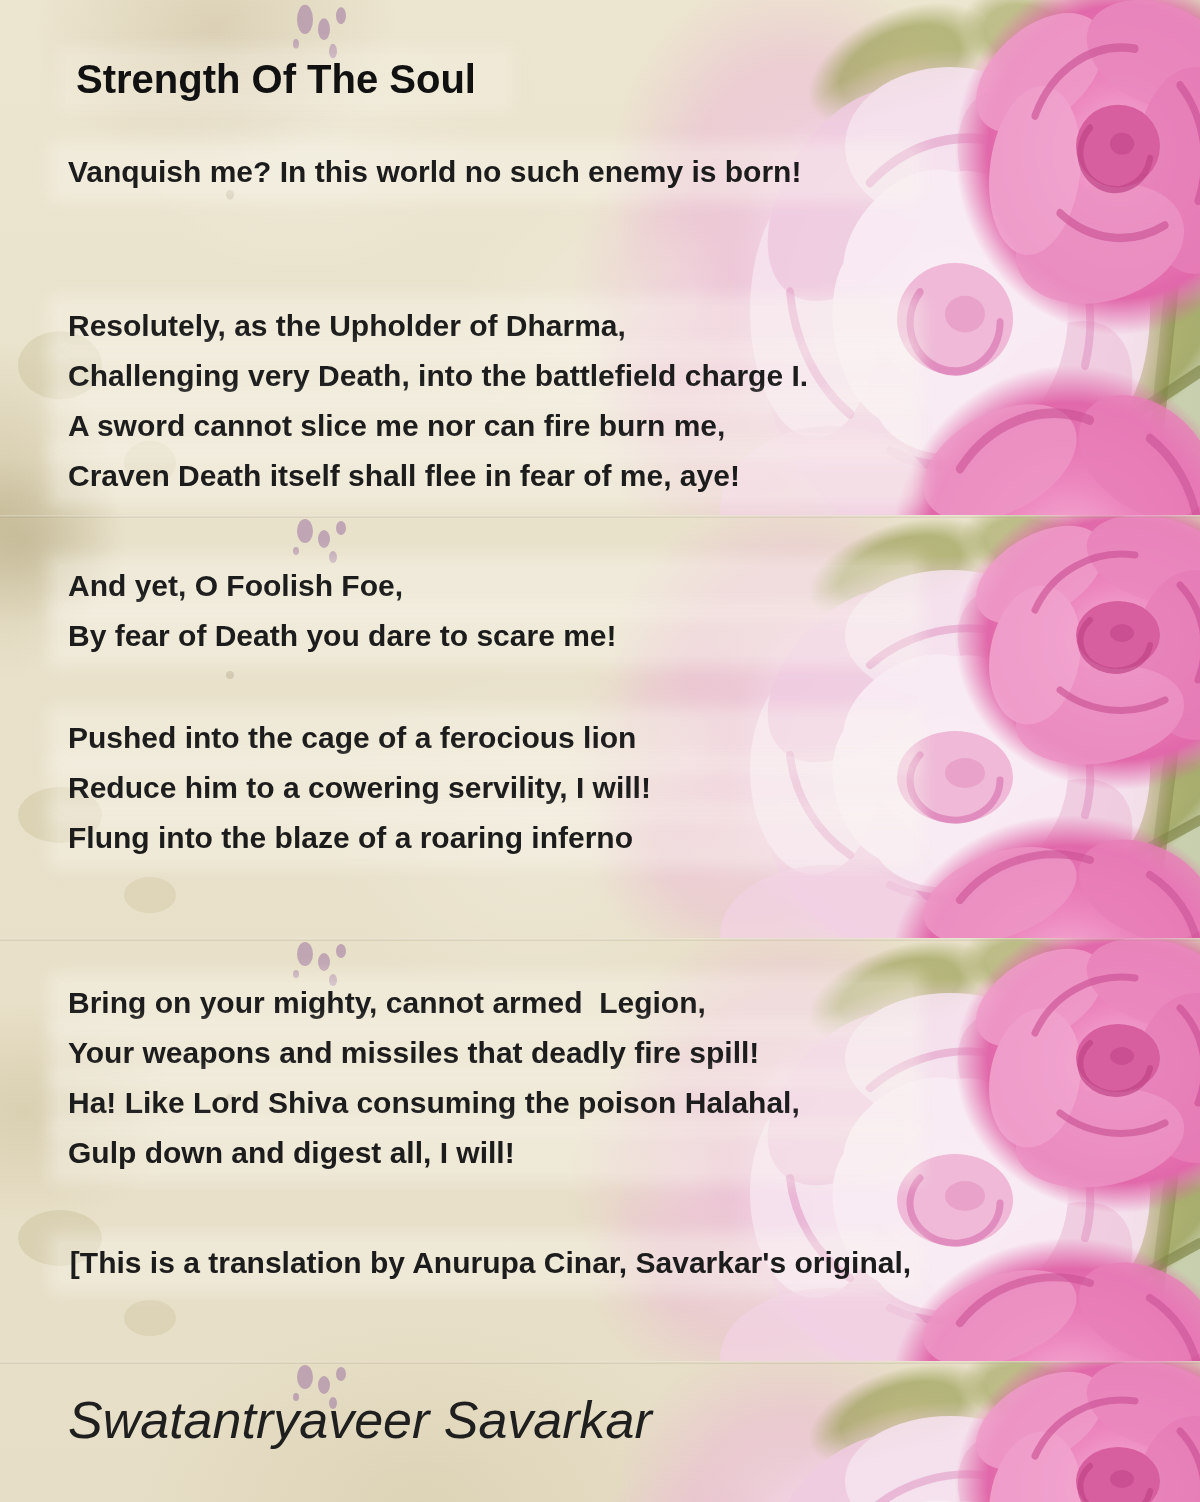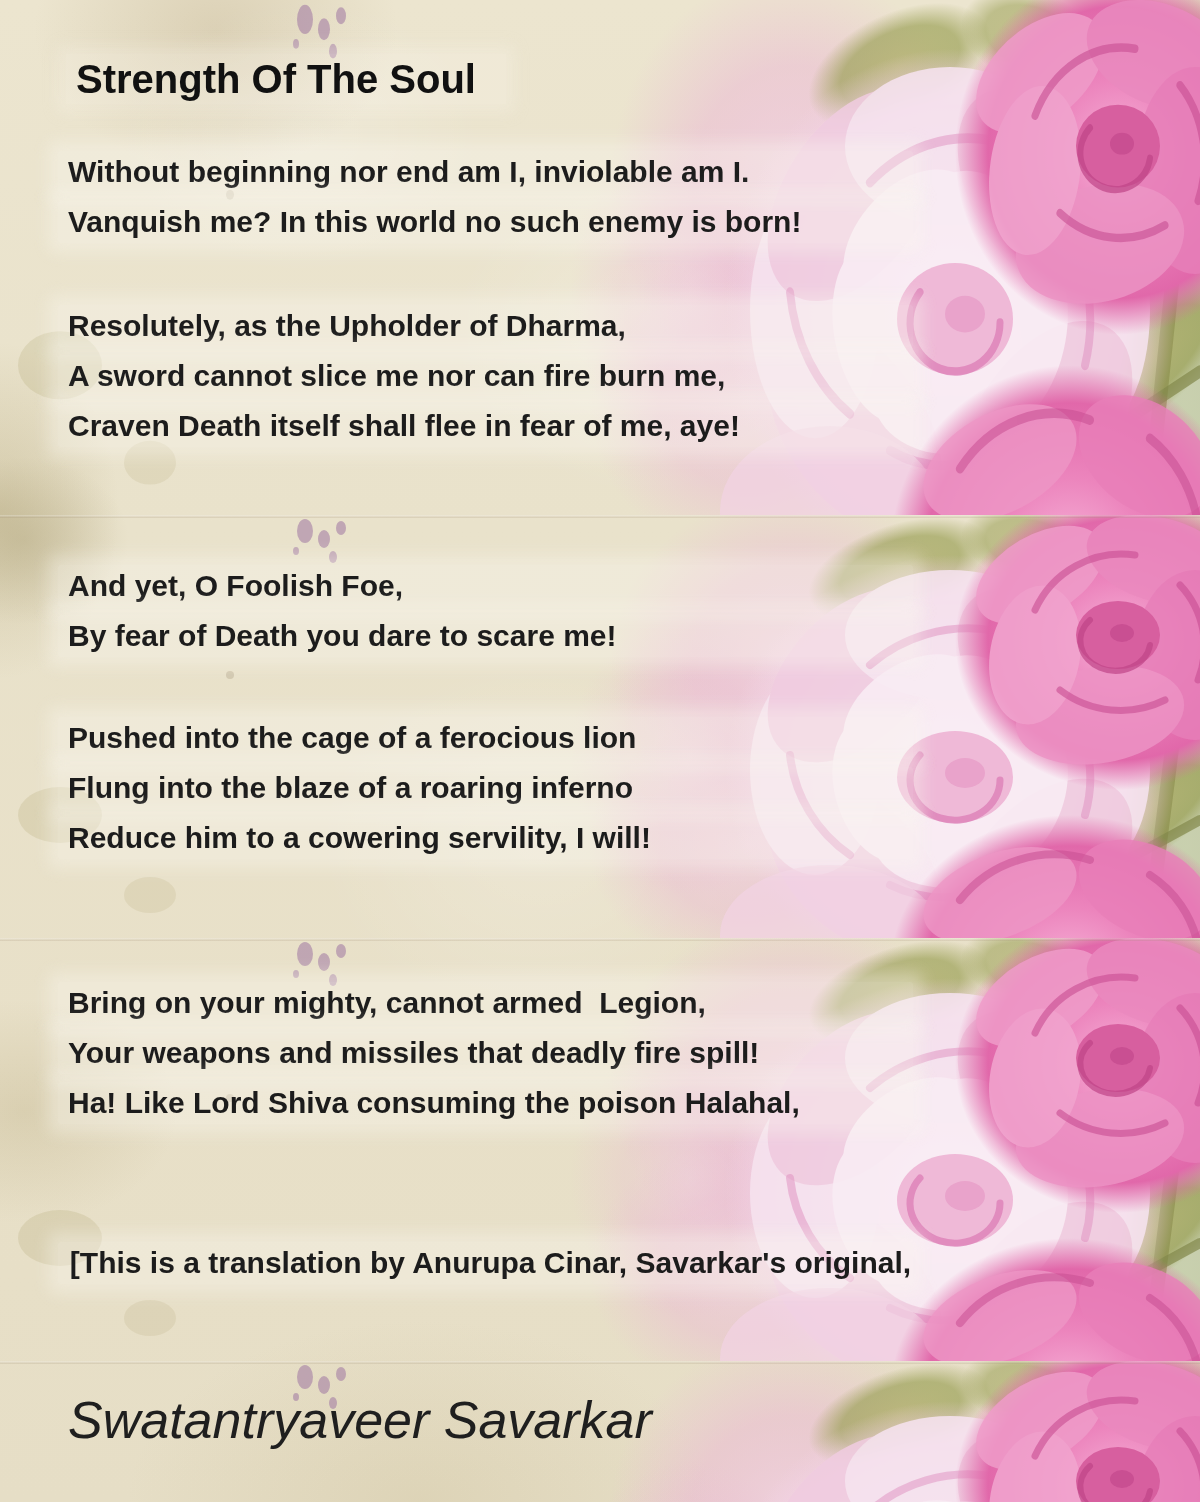--- a/index.html
+++ b/index.html
@@ -197,45 +197,46 @@
   <div class="seam" style="top:938px;"></div>
   <div class="seam" style="top:1361px;"></div>
 
   <div class="textcol">
 
     <div class="block" style="top:46px;">
       <h1 class="title-line" style="margin:8px;"><span>Strength Of The Soul</span></h1>
     </div>
 
     <div class="block" style="top:151px;">
-      <div class="line"><span>Without beginning nor end am I, inviolable am I.</span></div>
       <div class="line"><span>Vanquish me? In this world no such enemy is born!</span></div>
     </div>
 
     <div class="block" style="top:305px;">
       <div class="line"><span>Resolutely, as the Upholder of Dharma,</span></div>
+      <div class="line"><span>Challenging very Death, into the battlefield charge I.</span></div>
       <div class="line"><span>A sword cannot slice me nor can fire burn me,</span></div>
       <div class="line"><span>Craven Death itself shall flee in fear of me, aye!</span></div>
     </div>
 
     <div class="block" style="top:565px;">
       <div class="line"><span>And yet, O Foolish Foe,</span></div>
       <div class="line"><span>By fear of Death you dare to scare me!</span></div>
     </div>
 
     <div class="block" style="top:717px;">
       <div class="line"><span>Pushed into the cage of a ferocious lion</span></div>
+      <div class="line"><span>Reduce him to a cowering servility, I will!</span></div>
       <div class="line"><span>Flung into the blaze of a roaring inferno</span></div>
-      <div class="line"><span>Reduce him to a cowering servility, I will!</span></div>
     </div>
 
     <div class="block" style="top:982px;">
       <div class="line"><span>Bring on your mighty, cannot armed  Legion,</span></div>
       <div class="line"><span>Your weapons and missiles that deadly fire spill!</span></div>
       <div class="line"><span>Ha! Like Lord Shiva consuming the poison Halahal,</span></div>
+      <div class="line"><span>Gulp down and digest all, I will!</span></div>
     </div>
 
     <div class="block" style="top:1242px;text-align:center;">
       <div class="line"><span>[This is a translation by Anurupa Cinar, Savarkar's original,</span></div>
     </div>
 
     <div class="block" style="top:1392px;">
       <div class="sig-line"><span>Swatantryaveer Savarkar</span></div>
     </div>
 

